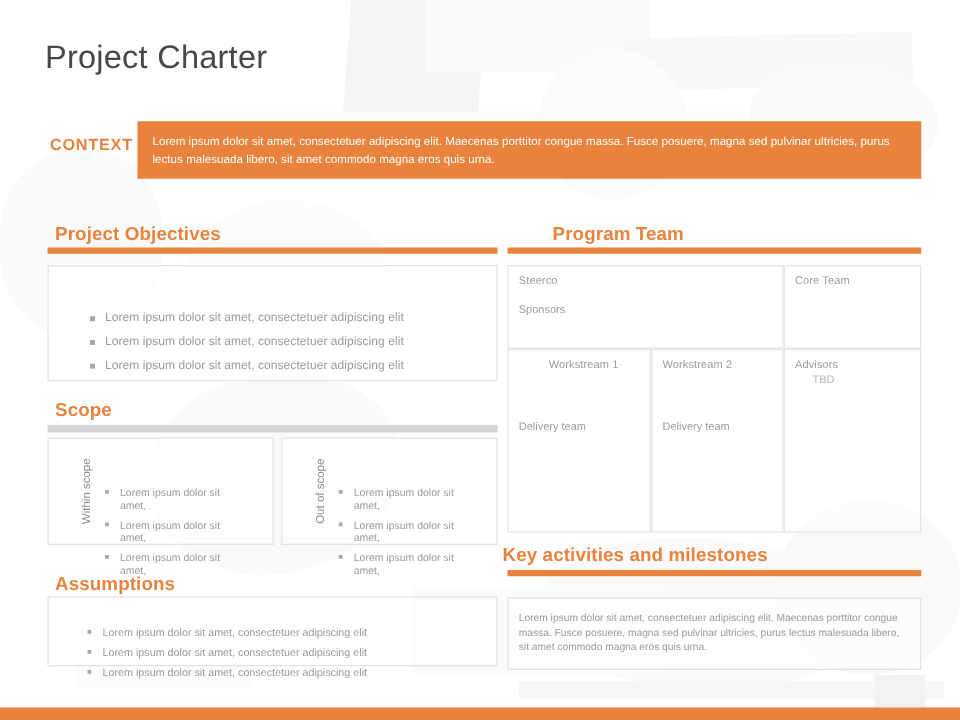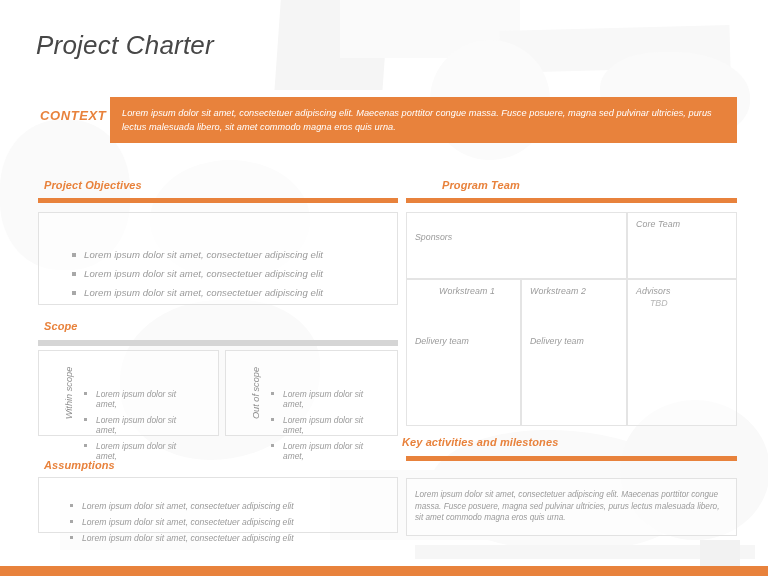--- a/index.html
+++ b/index.html
@@ -9,21 +9,20 @@
   }
   body {
     font-family: "Liberation Sans", sans-serif;
   }
   .slide {
     position: relative;
     width: 768px;
     height: 576px;
     overflow: hidden;
     background: #ffffff;
-    font-style: italic;
   }
 
   
   .bg-layer { position: absolute; inset: 0; overflow: hidden; pointer-events: none; }
   .wm { position: absolute; background: #f4f4f4; }
   .wm1 { left: 278px; top: -10px; width: 108px; height: 100px; background: #f5f5f5; transform: skewX(-4deg); }
   .wm2 { left: 340px; top: 0px;  width: 180px; height: 58px; background: #fafafa; }
   .wm3 { left: 500px; top: 28px; width: 230px; height: 42px; background: #f8f8f8; transform: rotate(-1.5deg); }
   .wm4 { left: 430px; top: 40px; width: 120px; height: 120px; background: #fbfbfb; border-radius: 50%; }
   .wm5 { left: 600px; top: 52px; width: 150px; height: 90px; background: #fafafa; border-radius: 40% 50% 45% 55%; }
@@ -67,21 +66,21 @@
   .context-text {
     color: #ffffff;
     font-size: 9.2px;
     line-height: 14px;
     letter-spacing: 0.05px;
   }
 
   
   .sec-title {
     position: absolute;
-    font-size: 11px;
+    font-size: 15px;
     font-weight: bold;
     color: #E8823C;
     letter-spacing: 0.1px;
   }
   .rule-orange {
     position: absolute;
     height: 5px;
     background: #E8823C;
   }
   .rule-grey {
@@ -268,20 +267,21 @@
       <li>Lorem ipsum dolor sit amet, consectetuer adipiscing elit</li>
       <li>Lorem ipsum dolor sit amet, consectetuer adipiscing elit</li>
       <li>Lorem ipsum dolor sit amet, consectetuer adipiscing elit</li>
     </ul>
   </div>
 
   <div class="sec-title" style="left:410px; top:179px;padding-left:32px;">Program Team</div>
   <div class="rule-orange" style="left:406px; top:198px; width:331px;"></div>
 
   <div class="team-cell" id="cell-steerco">
+    <span class="ct-label">Steerco</span>
     <span class="ct-sub">Sponsors</span>
   </div>
 
   <div class="team-cell" id="cell-coreteam">
     <span class="ct-label">Core Team</span>
   </div>
 
   <div class="team-cell" id="cell-ws1">
     <span class="ct-label">Workstream 1</span>
     <span class="ct-bottom">Delivery team</span>

